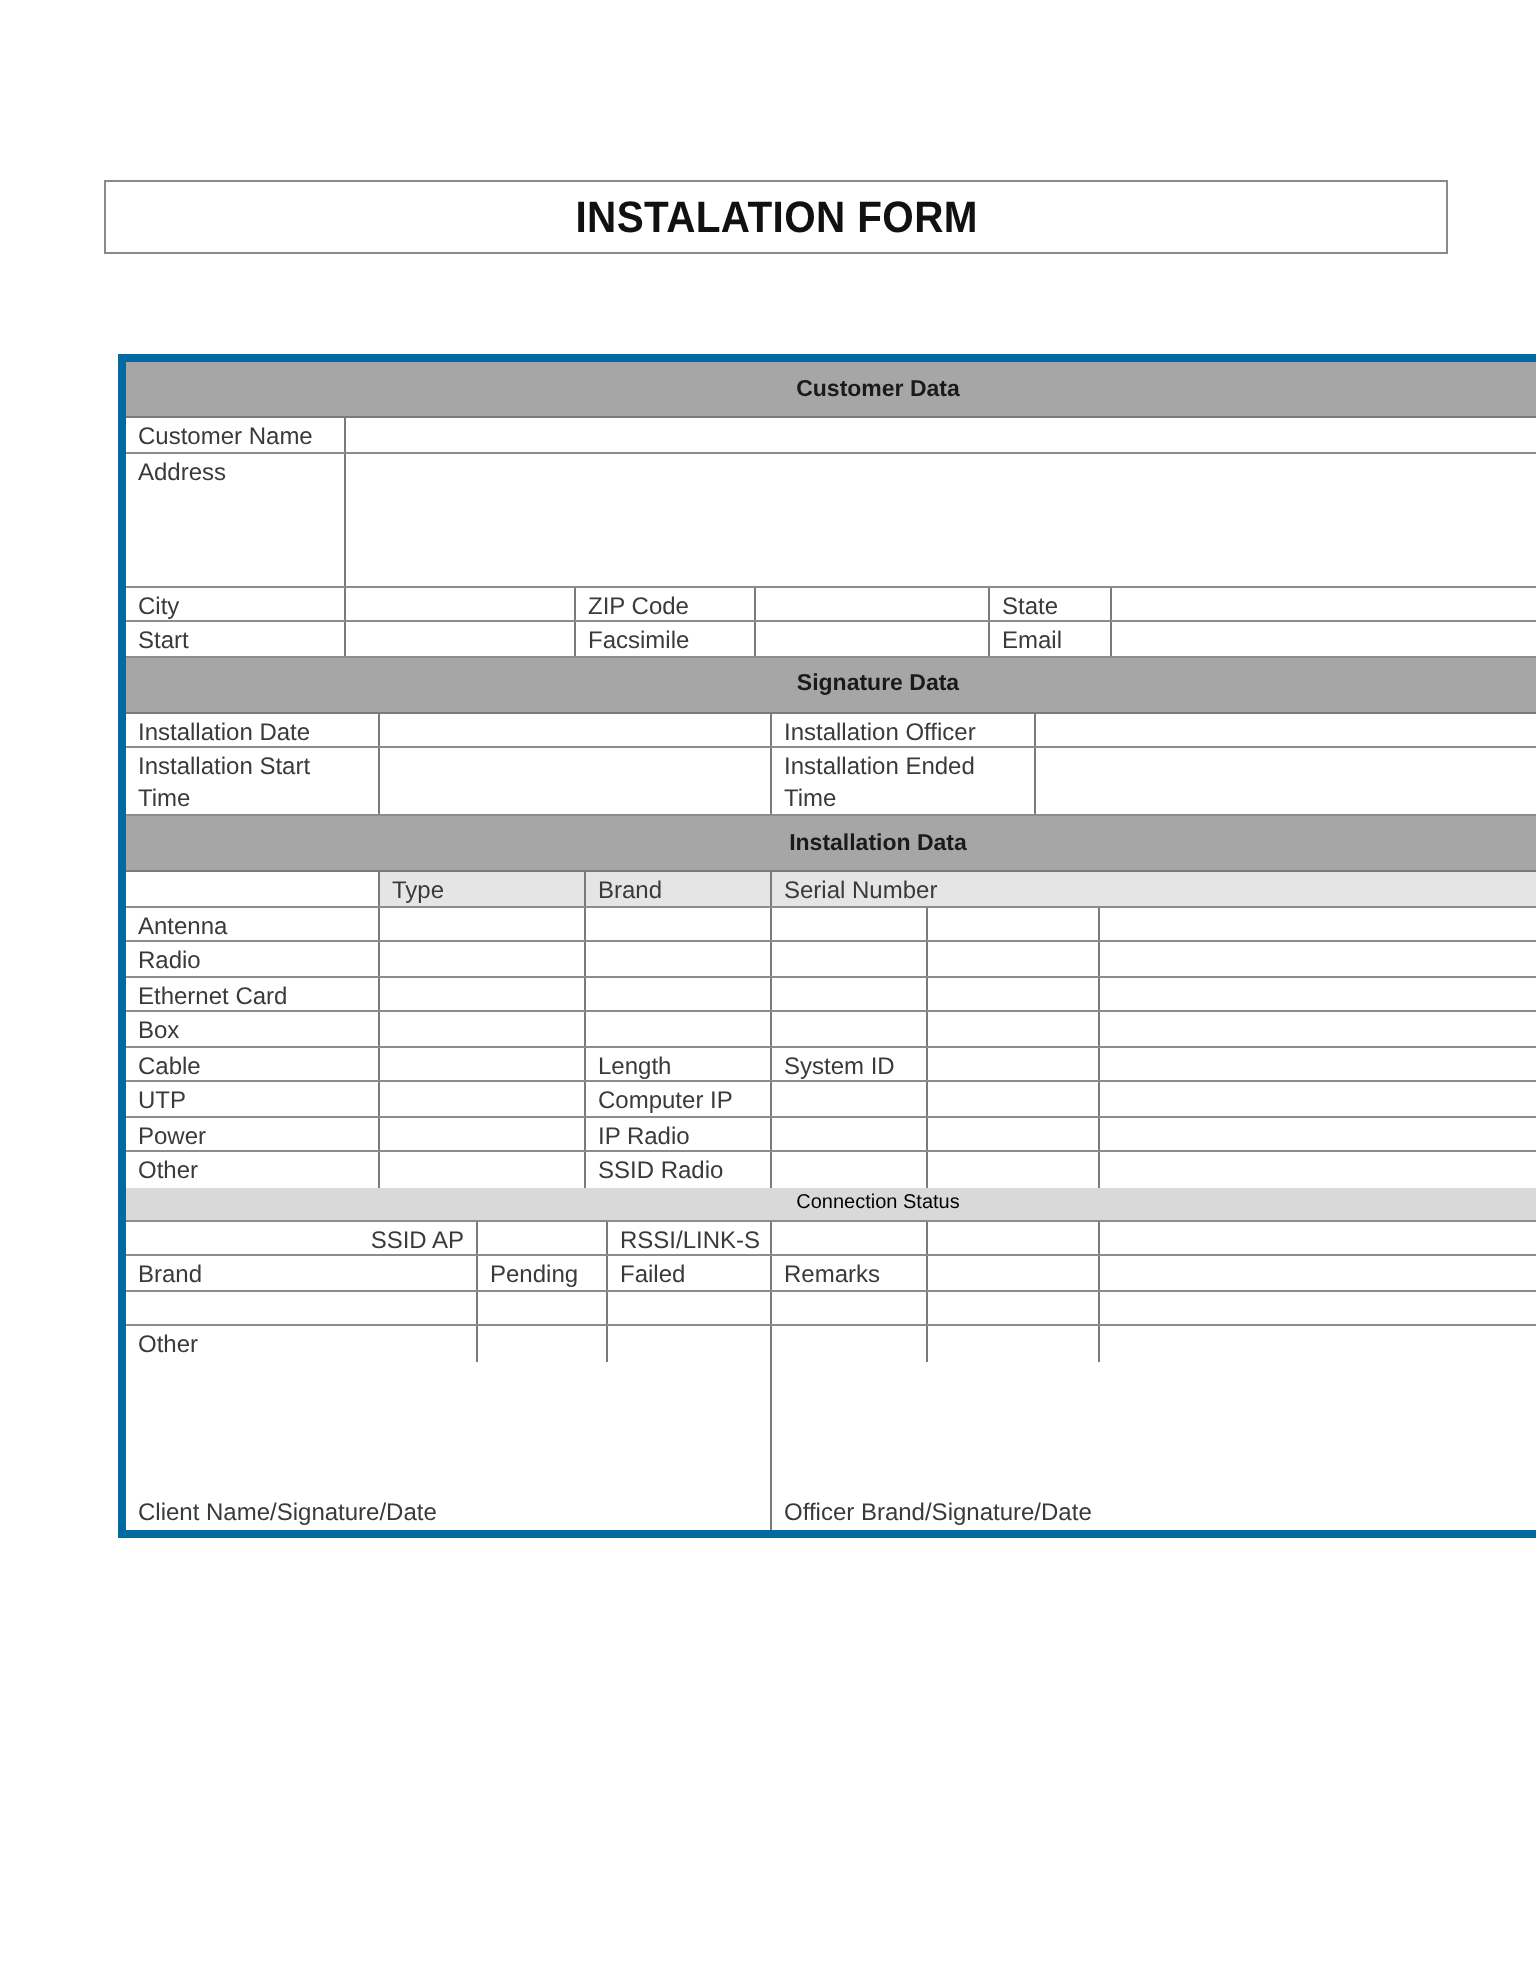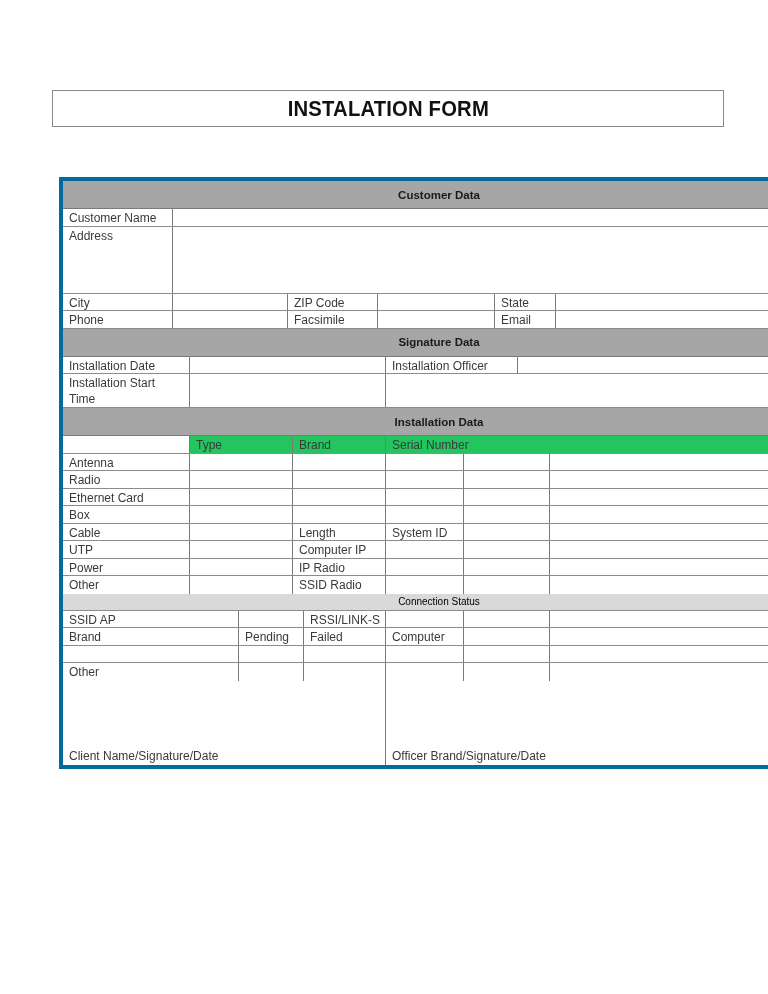--- a/index.html
+++ b/index.html
@@ -24,21 +24,21 @@
   .cell {
     border-right: 1px solid #7a7a7a; font-size: 12px; line-height: 16px;
     padding: 1px 6px; color: #3a3a3a; white-space: nowrap; overflow: hidden;
   }
   .cell:last-child { border-right: none; }
   .cell.wrap { white-space: normal; }
   .section {
     background: #a6a6a6; height: 28px; display: flex; align-items: center; justify-content: center;
     font-weight: bold; font-size: 11.5px; color: #1a1a1a; border-bottom: 1px solid #7a7a7a;
   }
-  .subhead { background: #22c55e; }
+  .subhead { background: #e5e5e5; }
   .subhead-center {
     background: #d9d9d9; justify-content: center; display: flex; align-items: center;
     font-size: 10px; color: #000000; height: 17px;
   }
   .r17 { height: 17.5px; }
   .val { background: #fff; }
   .sig .cell { height: 84px; display: flex; align-items: flex-end; padding-bottom: 1px; }
 </style>
 </head>
 <body>
@@ -60,38 +60,39 @@
   </div>
   <div class="row r17">
     <div class="cell" style="width:110px">City</div>
     <div class="cell val" style="width:115px"></div>
     <div class="cell" style="width:90px">ZIP Code</div>
     <div class="cell val" style="width:117px"></div>
     <div class="cell" style="width:61px">State</div>
     <div class="cell val" style="flex:1"></div>
   </div>
   <div class="row r17">
-    <div class="cell" style="width:110px">Phone</div>
+    <div class="cell" style="width:110px">Start</div>
     <div class="cell val" style="width:115px"></div>
     <div class="cell" style="width:90px">Facsimile</div>
     <div class="cell val" style="width:117px"></div>
     <div class="cell" style="width:61px">Email</div>
     <div class="cell val" style="flex:1"></div>
   </div>
 
   <div class="section">Signature Data</div>
   <div class="row r17">
     <div class="cell" style="width:127px">Installation Date</div>
     <div class="cell val" style="width:196px"></div>
     <div class="cell" style="width:132px">Installation Officer</div>
     <div class="cell val" style="flex:1"></div>
   </div>
   <div class="row" style="height:34px">
     <div class="cell wrap" style="width:127px">Installation Start Time</div>
     <div class="cell val" style="width:196px"></div>
+    <div class="cell wrap" style="width:132px">Installation Ended Time</div>
     <div class="cell val" style="flex:1"></div>
   </div>
 
   <div class="section">Installation Data</div>
   <div class="row r17">
     <div class="cell" style="width:127px"></div>
     <div class="cell subhead" style="width:103px">Type</div>
     <div class="cell subhead" style="width:93px">Brand</div>
     <div class="cell subhead" style="flex:1">Serial Number</div>
   </div>
@@ -159,32 +160,32 @@
         <div class="cell" style="width: 93px;">SSID Radio</div>
         <div class="cell" style="width: 78px;"></div>
         <div class="cell" style="width: 86px;"></div>
         <div class="cell" style="flex: 1 1 0%;"></div>
       </div>
     </div>
 
   <div class="row subhead-center">Connection Status</div>
   <div id="conn-rows">
       <div class="row r17">
-        <div class="cell" style="width: 176px;">SSID AP</div>
+        <div class="cell" style="width: 176px; text-align: right;">SSID AP</div>
         <div class="cell" style="width: 65px;"></div>
         <div class="cell" style="width: 82px;">RSSI/LINK-S</div>
         <div class="cell" style="width: 78px;"></div>
         <div class="cell" style="width: 86px;"></div>
         <div class="cell" style="flex: 1 1 0%;"></div>
       </div>
       <div class="row r17">
         <div class="cell" style="width: 176px;">Brand</div>
         <div class="cell" style="width: 65px;">Pending</div>
         <div class="cell" style="width: 82px;">Failed</div>
-        <div class="cell" style="width: 78px;">Computer</div>
+        <div class="cell" style="width: 78px;">Remarks</div>
         <div class="cell" style="width: 86px;"></div>
         <div class="cell" style="flex: 1 1 0%;"></div>
       </div>
       <div class="row r17">
         <div class="cell" style="width: 176px;"></div>
         <div class="cell" style="width: 65px;"></div>
         <div class="cell" style="width: 82px;"></div>
         <div class="cell" style="width: 78px;"></div>
         <div class="cell" style="width: 86px;"></div>
         <div class="cell" style="flex: 1 1 0%;"></div>

